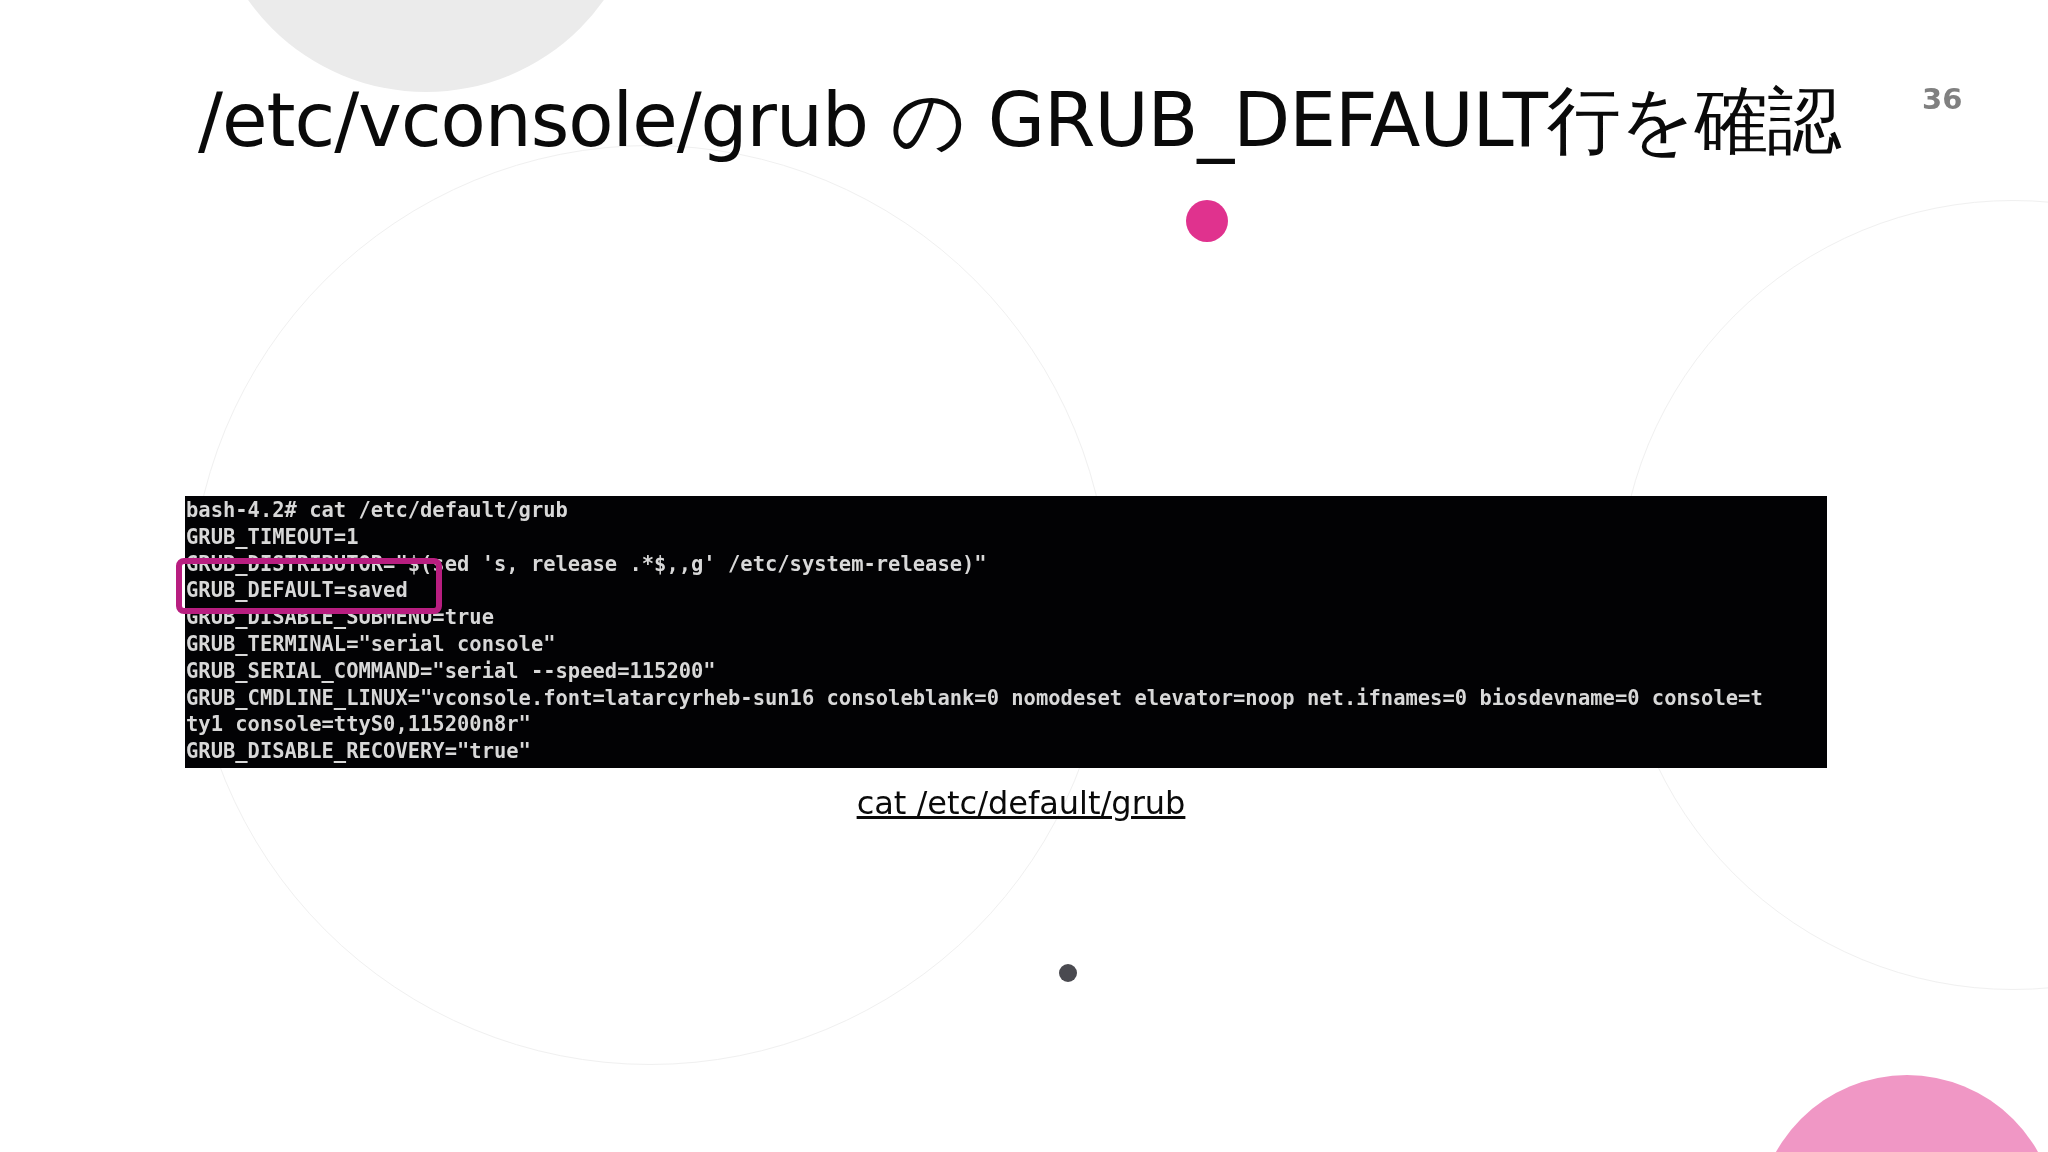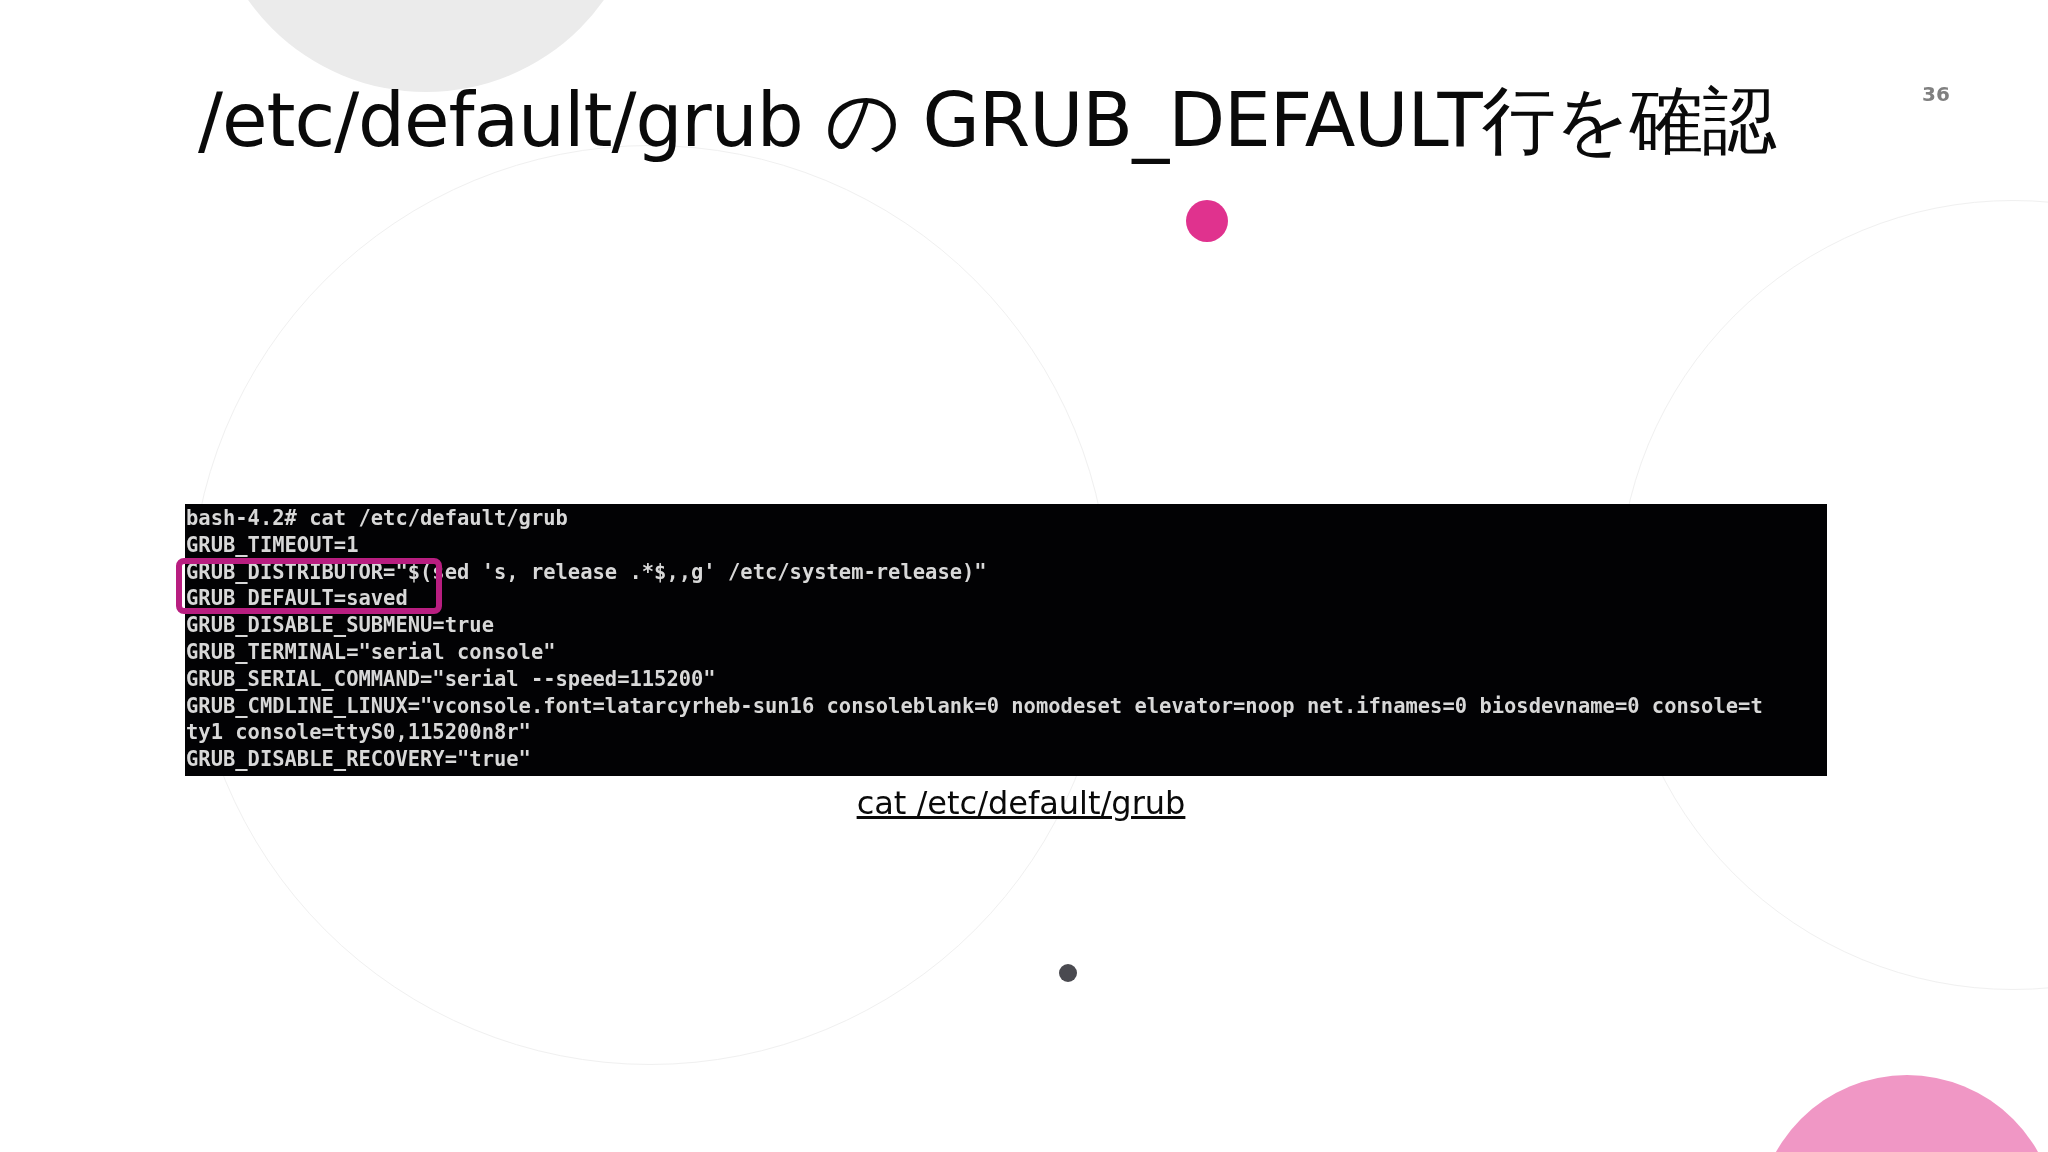--- a/index.html
+++ b/index.html
@@ -52,36 +52,35 @@
       line-height: 100px;
       color: #0a0a0a;
       white-space: nowrap;
       letter-spacing: -1px;
     }
     .page-number {
       position: absolute;
       left: 1922px;
       top: 82px;
       font-family: "DejaVu Sans", "Liberation Sans", sans-serif;
-      font-size: 20px;
+      font-size: 29px;
       font-weight: bold;
       color: #808080;
     }
 
     .terminal {
       position: absolute;
       left: 185px;
       top: 496px;
       width: 1642px;
       height: 272px;
       background: #020204;
       overflow: hidden;
       box-sizing: border-box;
       padding: 0 0 0 1px;
-      margin-top: 8px;
     }
     .terminal-line {
       font-family: "DejaVu Sans Mono", "Liberation Mono", monospace;
       font-size: 22px;
       line-height: 26.8px;
       height: 26.8px;
       color: #d8d8d8;
       white-space: pre;
       font-weight: bold;
       transform: scaleX(0.93);
@@ -117,21 +116,21 @@
 </head>
 <body>
 
 <div class="deco deco-top-gray"></div>
 <div class="deco deco-ring-left"></div>
 <div class="deco deco-ring-right"></div>
 <div class="deco deco-pink-dot"></div>
 <div class="deco deco-gray-dot"></div>
 <div class="deco deco-pink-big"></div>
 
-<div class="slide-title">/etc/default/grub の GRUB_DEFAULT行を確認</div>
+<div class="slide-title">/etc/vconsole/grub の GRUB_DEFAULT行を確認</div>
 <div class="page-number">36</div>
 
 <div class="terminal">
   <div class="terminal-lines">
     <div class="terminal-line">bash-4.2# cat /etc/default/grub</div>
     <div class="terminal-line">GRUB_TIMEOUT=1</div>
     <div class="terminal-line">GRUB_DISTRIBUTOR="$(sed 's, release .*$,,g' /etc/system-release)"</div>
     <div class="terminal-line">GRUB_DEFAULT=saved</div>
     <div class="terminal-line">GRUB_DISABLE_SUBMENU=true</div>
     <div class="terminal-line">GRUB_TERMINAL="serial console"</div>

